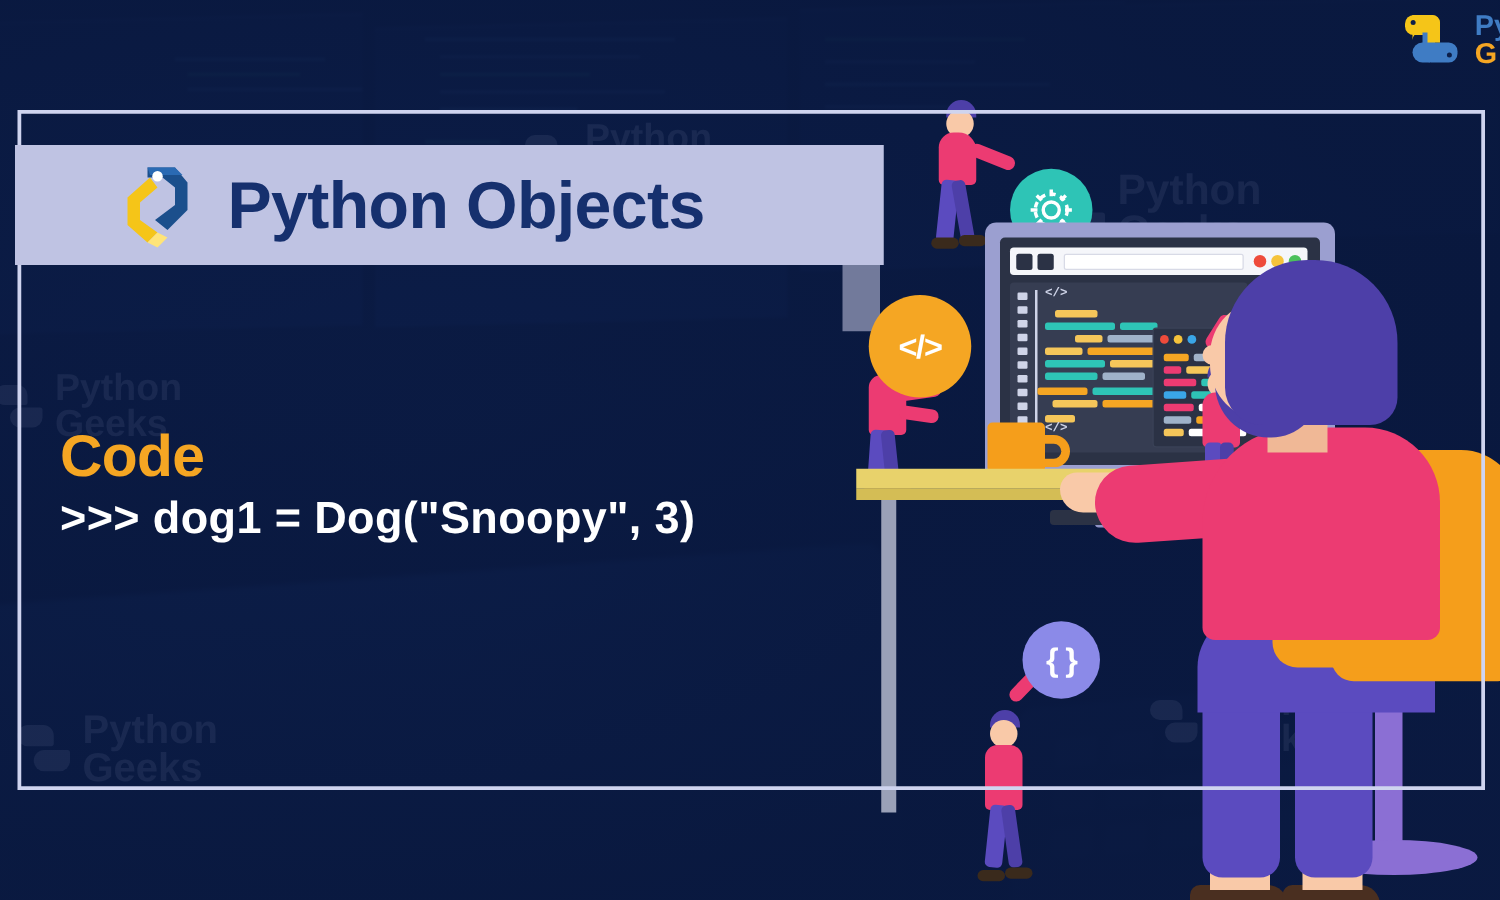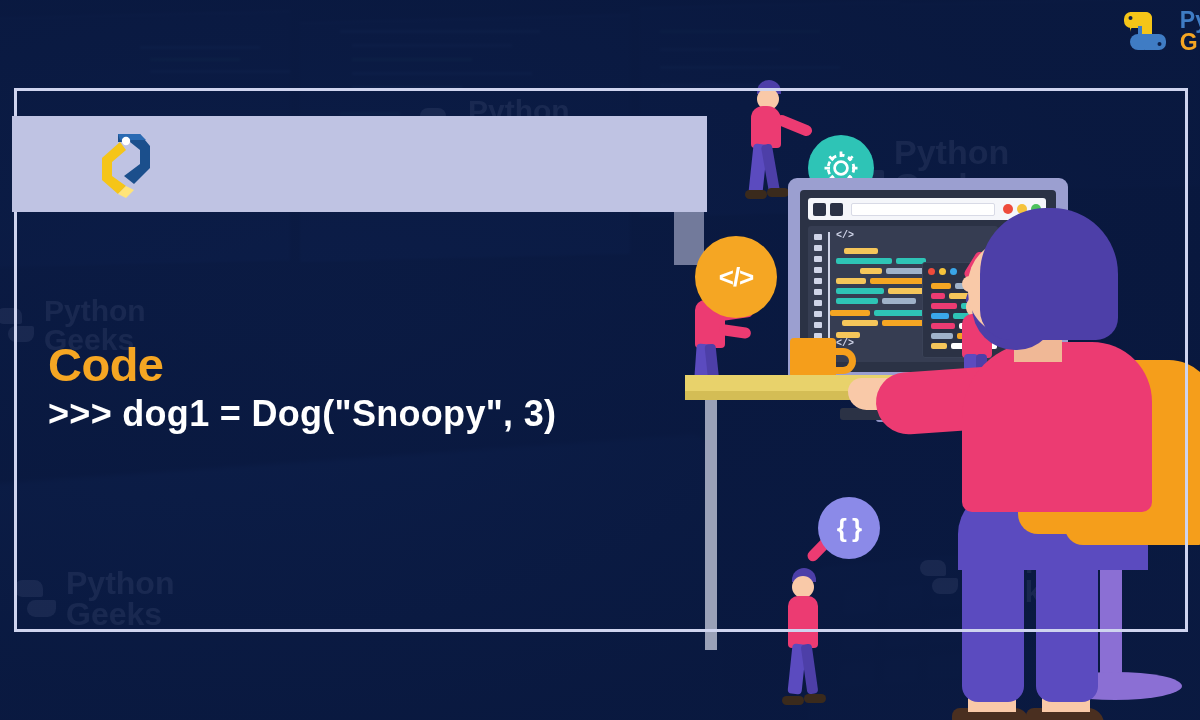--- a/index.html
+++ b/index.html
@@ -517,20 +517,21 @@
     <svg viewBox="0 0 72 72" width="72" height="72">
 
       <path d="M30 14 L12 30 L12 52 L28 66 L36 58 L22 48 L22 34 L36 22 Z" fill="#F5C518"></path>
       <path d="M28 66 L36 58 L44 62 L36 70 Z" fill="#FFE478"></path>
 
       <path d="M28 6 L50 6 L60 18 L60 40 L44 56 L34 48 L50 36 L50 22 L40 14 L28 14 Z" fill="#1b4f8c"></path>
       <path d="M28 6 L50 6 L56 12 L30 12 Z" fill="#2a6ab3"></path>
       <circle cx="36" cy="13" r="4.2" fill="#ffffff"></circle>
     </svg>
   </div>
+  <div id="page-title">Python Objects</div>
 </div>
 
 <div id="code-section">
   <div id="code-heading">Code</div>
   <div id="code-lines">
     <div class="code-line">&gt;&gt;&gt; dog1 = Dog("Snoopy", 3)</div>
   </div>
 </div>
 
 <div id="pg-logo">

